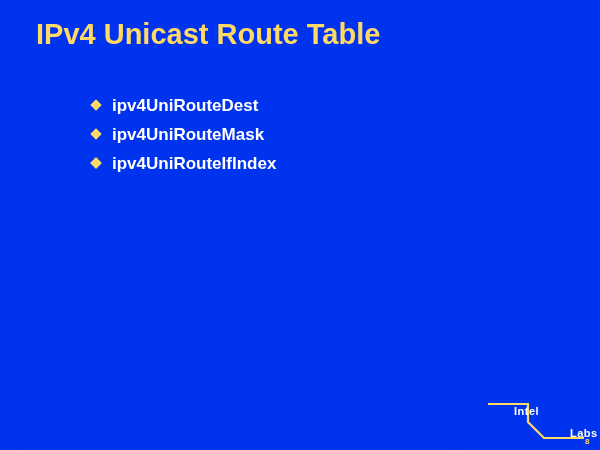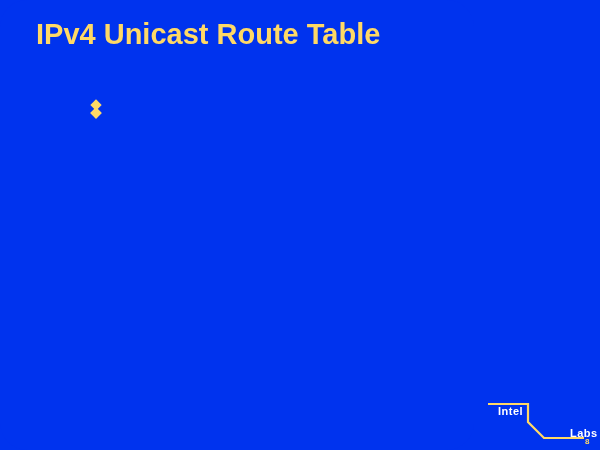--- a/index.html
+++ b/index.html
@@ -87,21 +87,21 @@
     display: block;
   }
   .logo-text {
     position: absolute;
     font-weight: bold;
     color: #FFFFFF;
     font-size: 11px;
     letter-spacing: 0.5px;
   }
   #logo-intel {
-    left: 498px;
+    left: 514px;
     top: 405px;
   }
   #logo-labs {
     left: 546px;
     top: 427px;
     margin-left: 24px;
   }
   #page-number {
     position: absolute;
     left: 585px;
@@ -114,32 +114,38 @@
 </head>
 <body>
 
 <div id="slide">
 
   <div id="title">IPv4 Unicast Route Table</div>
 
   <div id="body-list">
 
 
+    <div class="l2">
+      <span class="bullet-d"></span>
+      <span>ipv4UniRouteDest</span>
+    </div>
 
     <div class="l2">
       <span class="bullet-d"></span>
+      <span>ipv4UniRouteMask</span>
     </div>
 
 
     <div class="l2">
       <span class="bullet-d"></span>
     </div>
 
     <div class="l2">
       <span class="bullet-d"></span>
+      <span>ipv4UniRouteIfIndex</span>
     </div>
 
   </div>
 
   <div id="logo">
     <svg width="108" height="42" viewBox="0 0 108 42">
       <polyline points="6,2 46,2 46,20 62,36 102,36" fill="none" stroke="#FFD966" stroke-width="2.2" stroke-linejoin="miter"></polyline>
     </svg>
   </div>
   <div class="logo-text" id="logo-intel">Intel</div>

